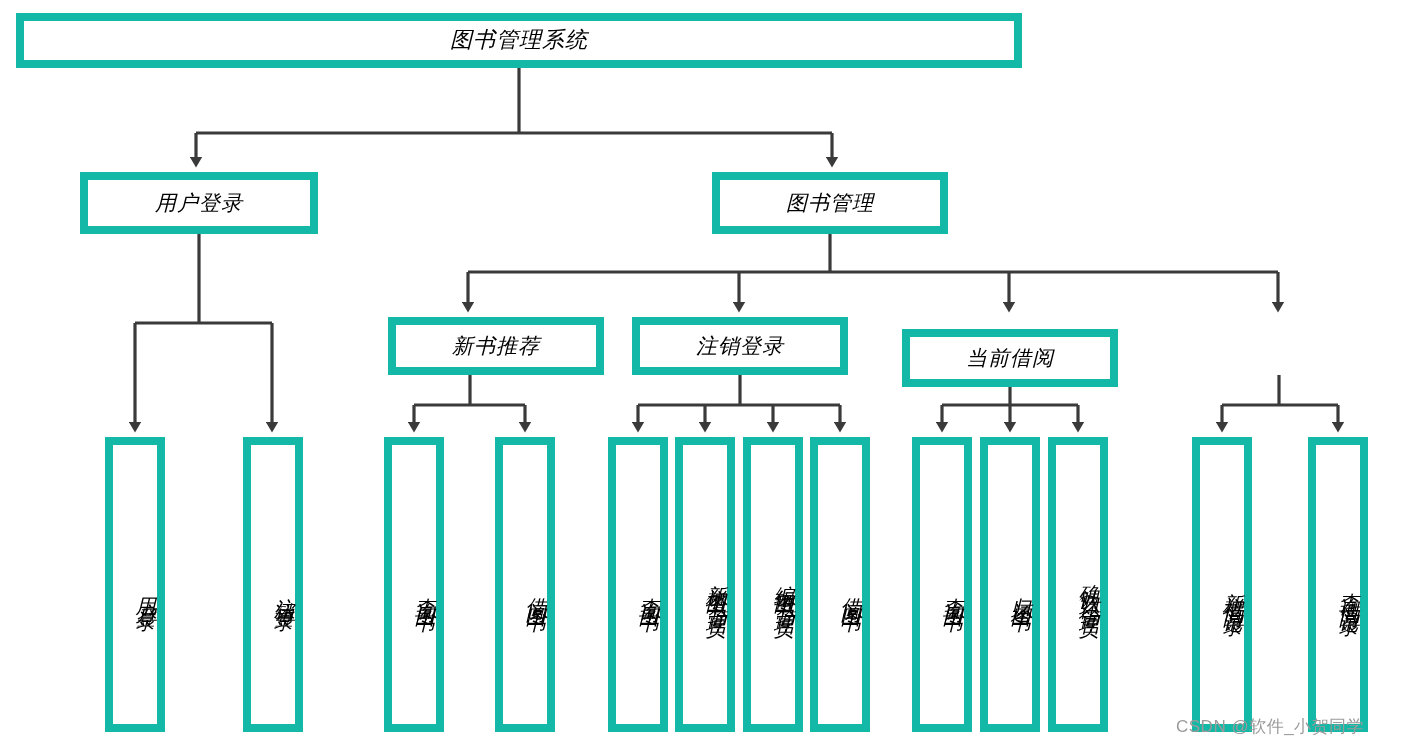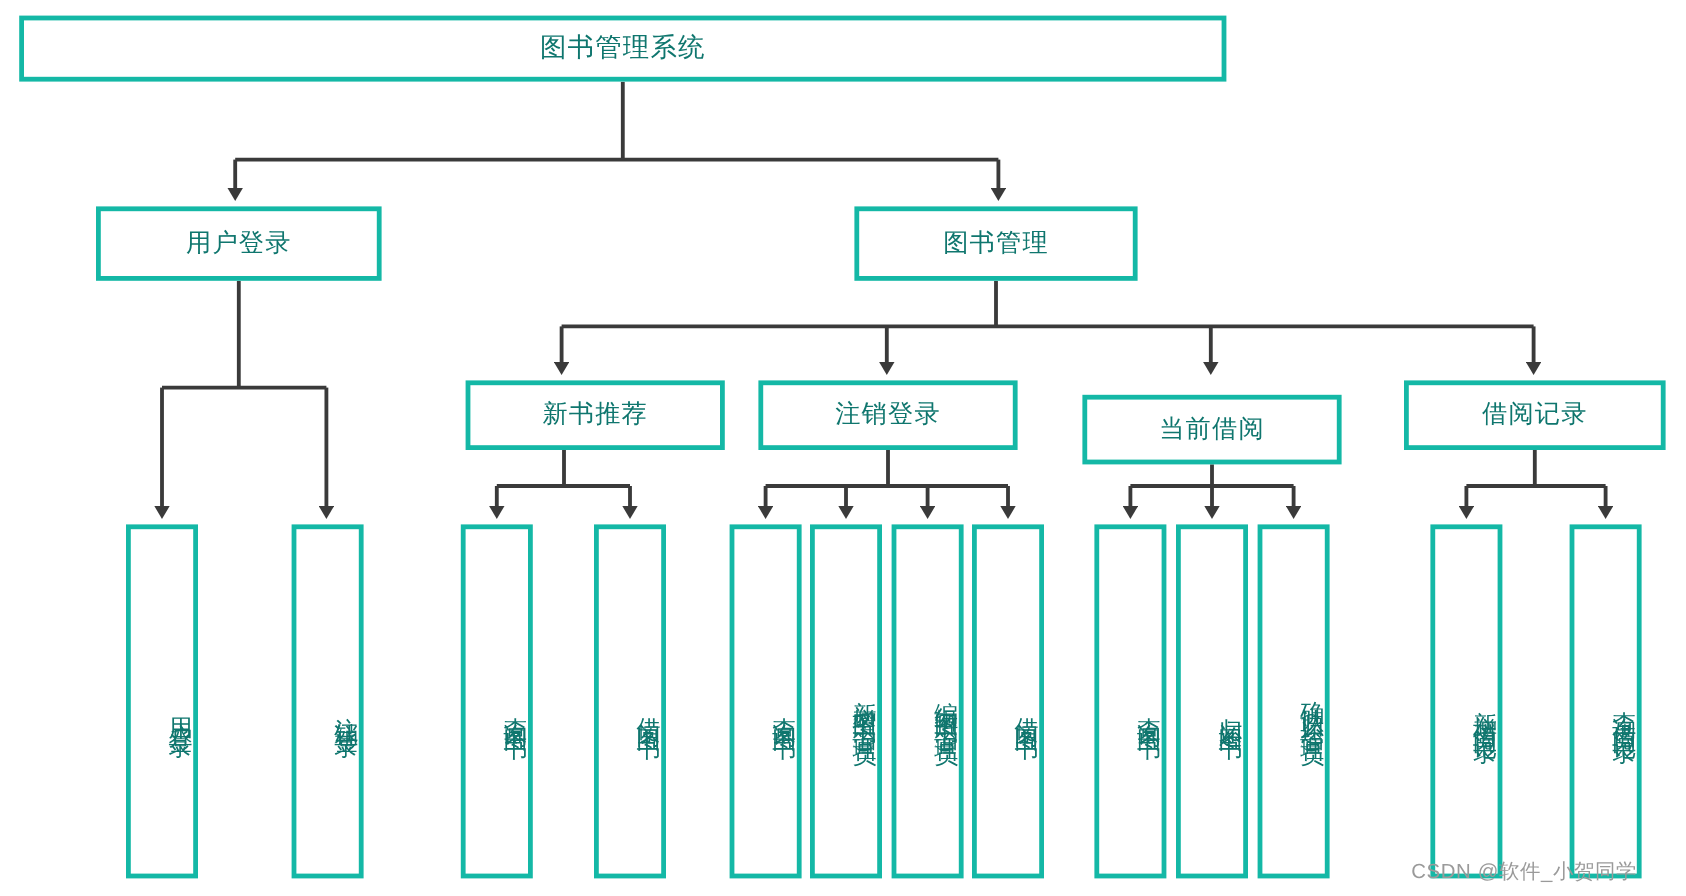--- a/index.html
+++ b/index.html
@@ -23,26 +23,27 @@
     left: 0;
     top: 0;
     width: 1405px;
     height: 747px;
     pointer-events: none;
   }
   .node {
     position: absolute;
     box-sizing: border-box;
     background: #ffffff;
-    border: 4px solid #14b8a6;
+    border: 8px solid #14b8a6;
     display: flex;
     align-items: center;
     justify-content: center;
-    color: #0f766e;
+    color: #000000;
     z-index: 2;
+    font-style: italic;
   }
   .node.h {
     font-size: 21px;
     letter-spacing: 1px;
     line-height: 1.2;
   }
   .node.root {
     font-size: 22px;
   }
   .node.v {
@@ -130,21 +131,20 @@
   </svg>
 
   <div class="node h root" style="left:16px; top:13px; width:1006px; height:55px;">图书管理系统</div>
 
   <div class="node h" style="left:80px; top:172px; width:238px; height:62px;">用户登录</div>
   <div class="node h" style="left:712px; top:172px; width:236px; height:62px;">图书管理</div>
 
   <div class="node h" style="left:362px; top:317px; width:216px; height:58px;margin-left:26px;">新书推荐</div>
   <div class="node h" style="left:632px; top:317px; width:216px; height:58px;">注销登录</div>
   <div class="node h" style="left:902px; top:317px; width:216px; height:58px;margin-top:12px;">当前借阅</div>
-  <div class="node h" style="left:1170px; top:317px; width:218px; height:58px;">借阅记录</div>
 
   <div class="node v" style="left:105px; top:437px; width:60px; height:295px;">
     <span class="vtext">用户登录</span>
   </div>
   <div class="node v" style="left:243px; top:437px; width:60px; height:295px;">
     <span class="vtext">注销登录</span>
   </div>
 
   <div class="node v" style="left:384px; top:437px; width:60px; height:295px;">
     <span class="vtext">查询图书</span>

